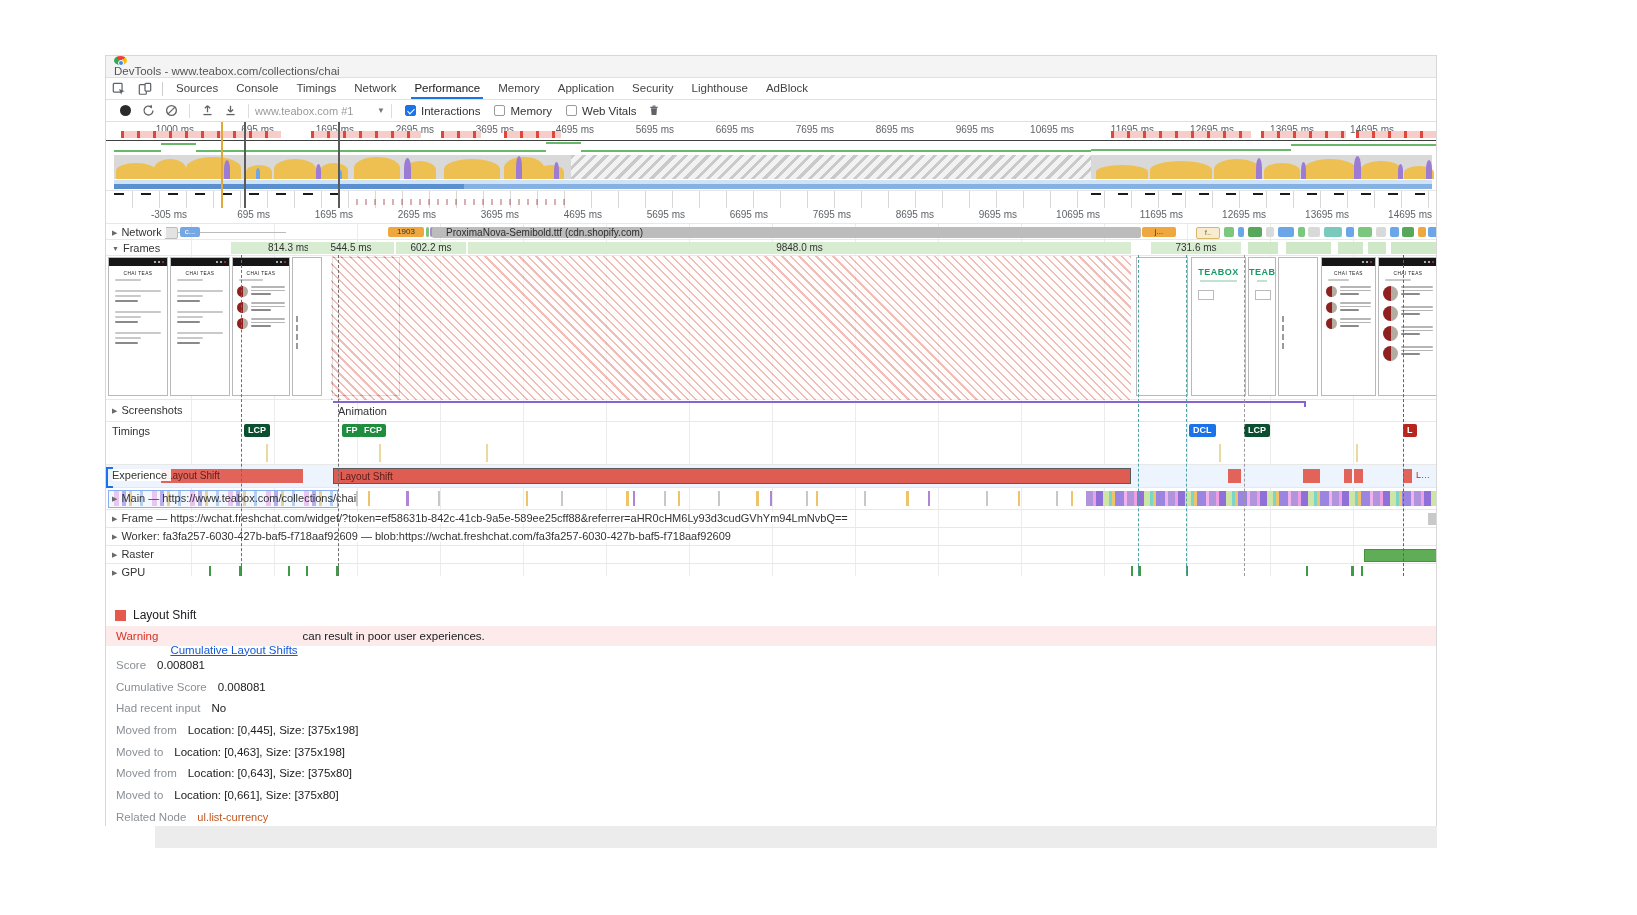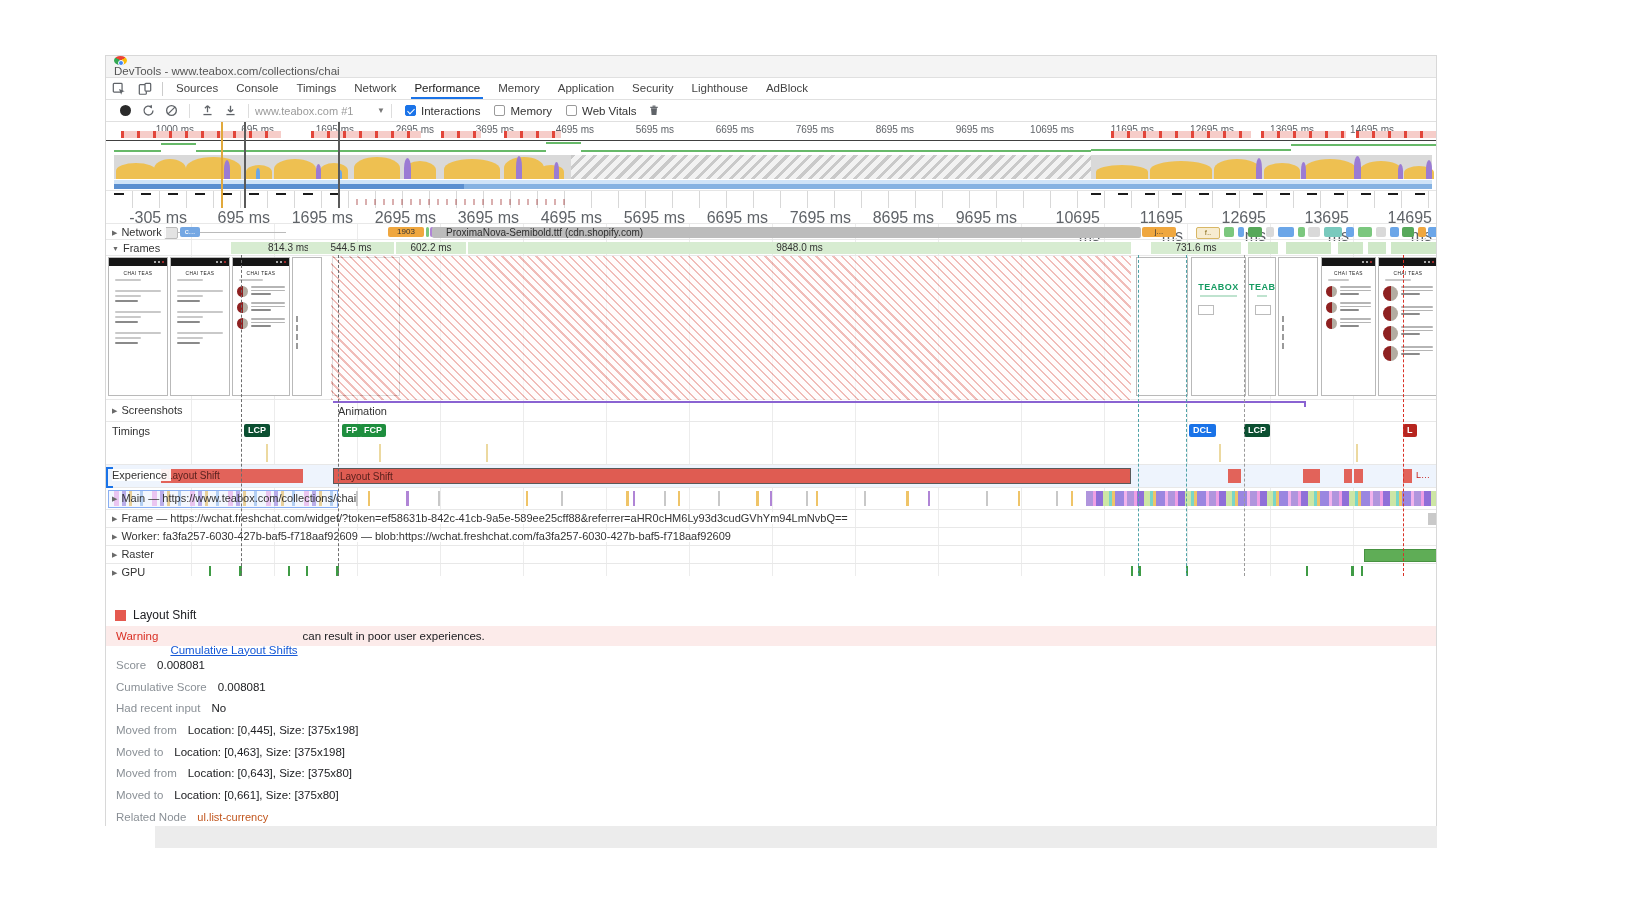--- a/index.html
+++ b/index.html
@@ -56,21 +56,21 @@
   .ov-film{position:absolute;left:0;top:68px;width:100%;height:18px;border-top:1px solid #e5e5e5;
      background:repeating-linear-gradient(90deg,#fff 0 26px,#d8d8d8 26px 27px);}
   .dashseg{position:absolute;top:2px;height:2px;background:repeating-linear-gradient(90deg,#1b1b1b 0 10px,rgba(0,0,0,0) 10px 27px);}
   .speckseg{position:absolute;top:8px;height:6px;opacity:.65;
      background:repeating-linear-gradient(90deg,rgba(150,30,30,.55) 0 2px,rgba(0,0,0,0) 2px 9px);}
   .ovline{position:absolute;top:0;height:86px;width:2px;}
   
   .tracks{position:absolute;left:0;top:152px;width:100%;height:368px;background:#fff;overflow:hidden;}
   .grid{position:absolute;top:0;bottom:0;width:1px;background:#ececec;}
   .ruler2{position:absolute;left:0;top:0;width:100%;height:15px;border-bottom:1px solid #e6e6e6;background:#fff;}
-  .r2lab{position:absolute;top:1px;width:62px;text-align:right;font-size:16px;color:#5f6368;}
+  .r2lab{position:absolute;top:1px;width:62px;text-align:right;font-size:10px;color:#5f6368;}
   .trow{position:absolute;left:0;width:100%;border-top:1px solid #e8e8e8;box-sizing:border-box;}
   .tlabel{position:absolute;left:6px;top:2px;font-size:11px;color:#333;background:rgba(255,255,255,.92);
           padding:0 4px 0 0;white-space:nowrap;z-index:5;}
   .tlabel .arr{font-size:7px;color:#6a6a6a;margin-right:4px;vertical-align:1px;}
   .nchip{position:absolute;top:3px;height:10px;font-size:8px;line-height:10px;text-align:center;border-radius:2px;
          color:#333;overflow:hidden;white-space:nowrap;}
   .netbar-text{position:absolute;top:2.5px;height:11px;line-height:11px;font-size:10px;color:#2d2d2d;
          background:#bcbcbc;border-radius:2px;padding-left:14px;box-sizing:border-box;overflow:hidden;white-space:nowrap;}
   .fbar{position:absolute;top:2px;height:12px;background:#d7ecd1;font-size:10px;color:#333;text-align:center;
         line-height:12px;overflow:hidden;white-space:nowrap;}
@@ -83,21 +83,21 @@
   .ctitle{font-size:6px;transform:scale(.8);transform-origin:center;text-align:center;color:#222;margin-top:4px;
           letter-spacing:.5px;white-space:nowrap;}
   .cline{height:2px;background:#c9c9c9;margin:3px 6px 0 6px;border-radius:1px;}
   .cline.sm{margin-right:26px;}
   .cprod{display:flex;margin:5px 4px 0 4px;align-items:flex-start;}
   .cup{width:11px;height:11px;border-radius:50%;background:linear-gradient(90deg,#8e2020 0 55%,#b3aca1 55%);flex:none;margin-right:3px;}
   .cup.big{width:15px;height:15px;}
   .ctxt{flex:1;}
   .ctxt i{display:block;height:1.5px;background:#b5b5b5;margin-bottom:2px;border-radius:1px;}
   .ctxt i.p{background:#8a8a8a;width:60%;}
-  .logo-txt{color:#169b62;font-weight:bold;font-size:9px;text-align:center;margin-top:24px;letter-spacing:.5px;}
+  .logo-txt{color:#169b62;font-weight:bold;font-size:9px;text-align:center;margin-top:9px;letter-spacing:.5px;}
   .logo-sub{height:2px;background:#bfe3cf;margin:3px 8px 0 8px;}
   .logo-box{width:14px;height:8px;border:1px solid #bbb;margin:8px 0 0 6px;}
   .hatch{position:absolute;top:0;height:144px;z-index:2;
      background:repeating-linear-gradient(45deg,rgba(217,80,70,.38) 0 1.5px,rgba(255,250,250,.55) 1.5px 6px);}
   .vdash{position:absolute;top:47px;height:321px;width:0;border-left:1px dashed #6d6d6d;z-index:6;}
   .purple-line{position:absolute;height:2px;background:#8a63d2;z-index:3;}
   .badge{position:absolute;top:2px;height:13px;line-height:13px;padding:0 4px;border-radius:2px;color:#fff;
          font-size:9px;font-weight:bold;z-index:4;}
   .ytick{position:absolute;width:2px;background:#ecd9a0;}
   .exp-bar{position:absolute;top:3px;height:16px;background:#df5c52;color:rgba(40,10,8,.75);font-size:10px;

